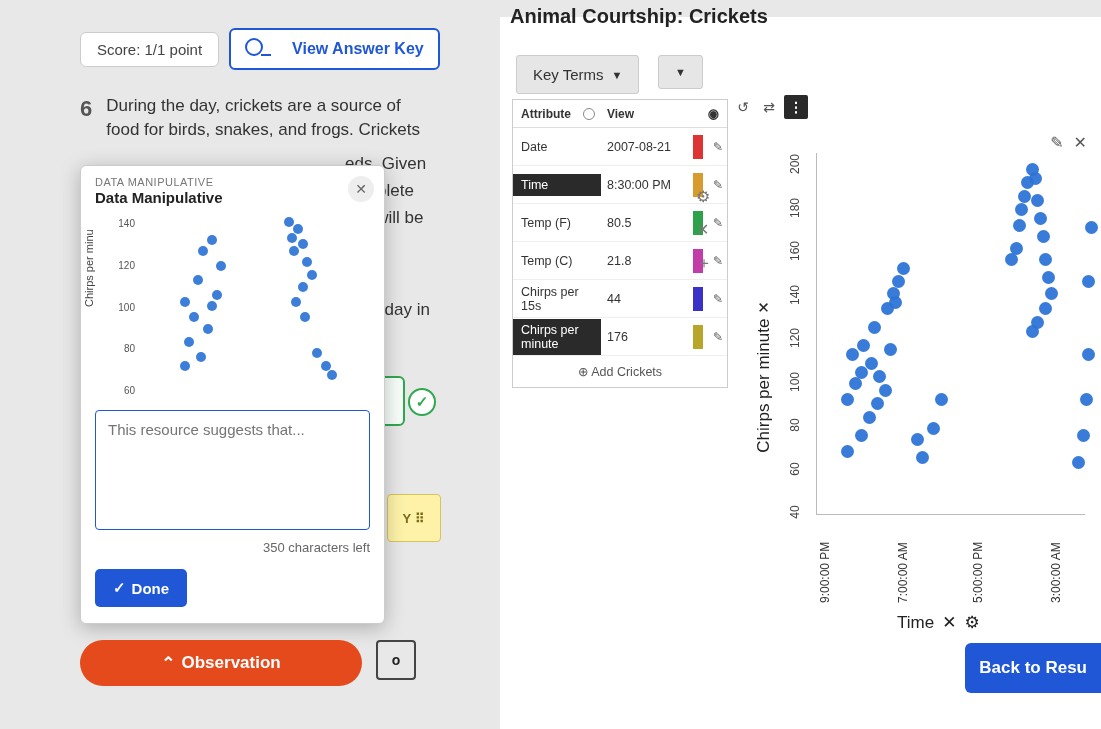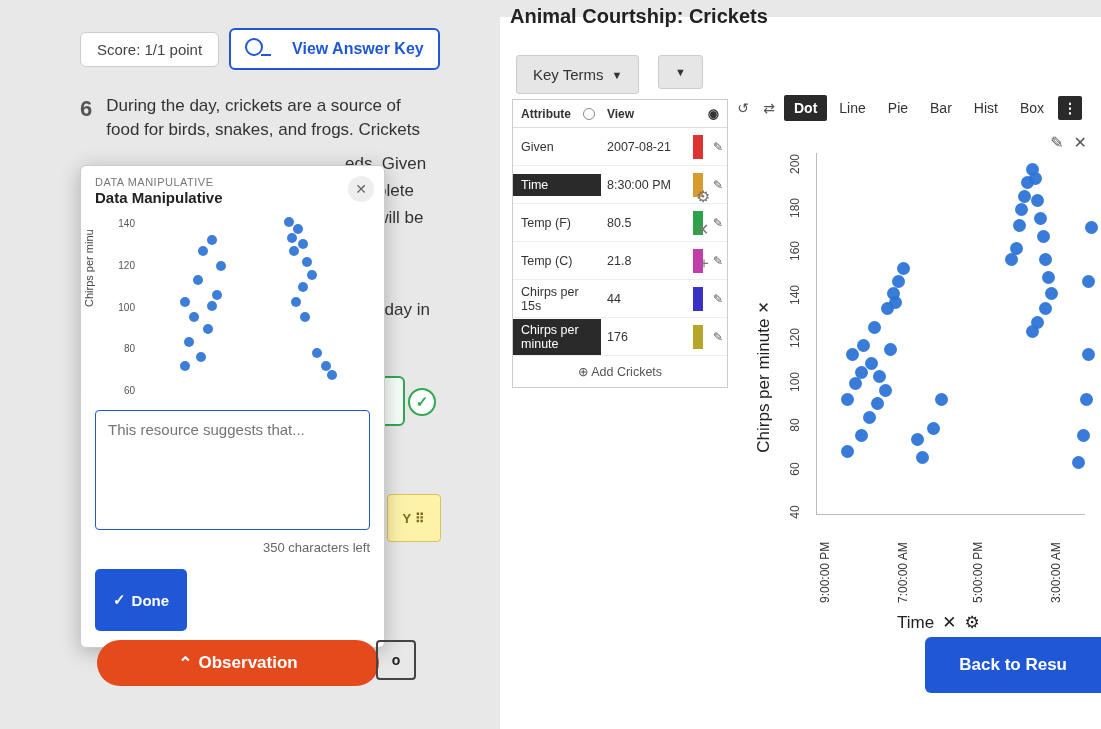--- a/index.html
+++ b/index.html
@@ -26,31 +26,31 @@
   .popup-header{font-size:11px; letter-spacing:0.5px; color:#777; text-transform:uppercase;}
   .popup-title{font-size:15px; font-weight:700; color:#222; margin-top:1px;}
   .popup-close{position:absolute; right:10px; top:10px; width:26px; height:26px; border-radius:50%; background:#eee; color:#666; display:flex; align-items:center; justify-content:center; font-size:14px; cursor:pointer;}
   .mini-chart { position:relative; height:190px; margin-top:6px; }
   .mini-chart .ylabel{position:absolute; left:-6px; top:50%; transform:rotate(-90deg) translateY(-50%); transform-origin:left top; font-size:11px; color:#444;}
   .mini-chart .ticks{position:absolute; left:20px; top:0; bottom:0; width:20px; font-size:10px; color:#555; display:flex; flex-direction:column; justify-content:space-between; align-items:flex-end; padding:6px 0;}
   .mini-chart .plot{position:absolute; left:44px; right:4px; top:4px; bottom:4px; }
   .mini-chart .pt{position:absolute; width:10px; height:10px; border-radius:50%; background:#2d73d6; opacity:0.92;}
   .textarea{ width:100%; height:120px; border:1.5px solid #1f57d6; border-radius:4px; padding:10px 12px; font-size:15px; color:#555; resize:none; margin-top:8px;}
   .charcount{ text-align:right; font-size:13px; color:#666; margin-top:6px;}
-  .done-btn{ margin-top:14px; background:#1f57d6; color:#fff; font-weight:700; border:none; border-radius:5px; padding:22px 18px; font-size:15px; display:inline-flex; align-items:center; gap:6px;}
+  .done-btn{ margin-top:14px; background:#1f57d6; color:#fff; font-weight:700; border:none; border-radius:5px; padding:10px 18px; font-size:15px; display:inline-flex; align-items:center; gap:6px;}
   .done-btn::before{content:"✓"; font-weight:900;}
 
   .check-badge{ position:absolute; left:408px; top:388px; width:28px; height:28px; border:2px solid #2fa84f; border-radius:50%; background:#fff; display:flex; align-items:center; justify-content:center; color:#2fa84f; font-size:15px; font-weight:700;}
   .green-bar{ position:absolute; left:355px; top:376px; width:50px; height:50px; border:2px solid #2fa84f; border-radius:6px; background:#f7fdf8;}
 
   .yellow-block{ position:absolute; left:387px; top:494px; width:54px; height:48px; background:#fdf2a8; border:1px solid #d9c35a; border-radius:4px; display:flex; align-items:center; justify-content:center; gap:4px; font-size:13px; font-weight:700; color:#7b6a1a;}
   .yellow-block .dots{letter-spacing:1px;}
 
   
-  .obs-btn{ position:absolute; left:97px; top:640px; width:282px; height:46px; background:#e44a1c; color:#fff; border:none; border-radius:23px; font-weight:700; font-size:17px; display:flex; align-items:center; justify-content:center; gap:6px;}
+  .obs-btn{ position:absolute; left:80px; top:640px; width:282px; height:46px; background:#e44a1c; color:#fff; border:none; border-radius:23px; font-weight:700; font-size:17px; display:flex; align-items:center; justify-content:center; gap:6px;}
   .obs-btn::before{content:"⌃"; font-weight:900;}
   .copy-icon{ position:absolute; left:376px; top:640px; width:40px; height:40px; border:2px solid #444; border-radius:4px; display:flex; align-items:center; justify-content:center; font-size:14px; font-weight:700; color:#222; }
   .copy-icon::after{content:"o";}
 
   
   .right-pane{ position:absolute; left:500px; top:0; right:0; bottom:0; background:#ffffff;margin-top:17px;}
   .subject-title{ position:absolute; left:10px; top:-12px; font-size:20px; font-weight:800; color:#222; text-transform:capitalize;}
   .pill{ background:#e6e6e6; border:1px solid #ccc; border-radius:3px; padding:10px 16px; font-size:15px; color:#333; display:inline-flex; align-items:center; gap:8px;}
   .pill .caret{font-size:11px;}
   .kt-btn{ position:absolute; left:16px; top:38px;}
@@ -90,21 +90,21 @@
   .main-chart .yticks{position:absolute; left:46px; top:10px; bottom:88px; width:26px; display:flex; flex-direction:column-reverse; justify-content:space-between; font-size:12px; color:#444;}
   .main-chart .yticks span{transform:rotate(-90deg); text-align:center;}
   .main-chart .plot{position:absolute; left:80px; right:6px; top:6px; bottom:92px; border-left:1.5px solid #bbb; border-bottom:1.5px solid #bbb;}
   .main-chart .pt{position:absolute; width:13px; height:13px; border-radius:50%; background:#2d73d6; opacity:0.94;}
   .main-chart .xlabels{position:absolute; left:80px; right:6px; bottom:0; height:86px;}
   .main-chart .xlabels span{position:absolute; bottom:4px; font-size:12px; color:#333; transform:rotate(-90deg); transform-origin:left bottom; white-space:nowrap;}
   .main-chart .xtitle{position:absolute; left:50%; bottom:-26px; transform:translateX(-20%); font-size:17px; color:#222; display:flex; align-items:center; gap:8px;}
   .main-chart .side-ctrl{position:absolute; left:-40px; top:40px; display:flex; flex-direction:column; gap:14px; color:#777;}
   .main-chart .side-ctrl div{font-size:16px;}
 
-  .back-btn{ position:absolute; right:0; bottom:36px; height:56px; padding:0 34px; background:#1f57d6; color:#fff; font-weight:800; font-size:17px; border:none; border-top-left-radius:6px; border-bottom-left-radius:6px;text-align:center;}
+  .back-btn{ position:absolute; right:0; bottom:36px; height:50px; padding:0 14px; background:#1f57d6; color:#fff; font-weight:800; font-size:17px; border:none; border-top-left-radius:6px; border-bottom-left-radius:6px;text-align:center;}
 </style>
 </head>
 <body>
 
 <div class="left-pane">
   <div class="top-row">
     <div class="score-pill">Score: 1/1 point</div>
     <button class="answer-key-btn">
       <span class="key-icon"></span>
       <span>View Answer Key</span>
@@ -197,21 +197,21 @@
 
   <div class="case-panel">
     <div class="attr-head">
       <span>Attribute</span>
       <span class="s-icon"></span>
       <span>View</span>
       <span class="eye">◉</span>
     </div>
     <div id="attr-rows">
         <div class="attr-row">
-          <div class="k">Given</div>
+          <div class="k">Date</div>
           <div class="v">2007-08-21</div>
           <div class="swatch" style="background:#d33"></div>
           <div class="edit">✎</div>
         </div>
         <div class="attr-row sel">
           <div class="k">Time</div>
           <div class="v">8:30:00 PM</div>
           <div class="swatch" style="background:#d79b2e"></div>
           <div class="edit">✎</div>
         </div>
@@ -239,28 +239,20 @@
           <div class="swatch" style="background:#b8a62a"></div>
           <div class="edit">✎</div>
         </div>
       </div>
     <div class="add-attr">Add Crickets</div>
   </div>
 
   <div class="chart-toolbar">
     <div class="ic">↺</div>
     <div class="ic">⇄</div>
-    <div id="chart-tabs" style="display:flex;gap:2px;">
-        <div class="tab active">Dot</div>
-        <div class="tab">Line</div>
-        <div class="tab">Pie</div>
-        <div class="tab">Bar</div>
-        <div class="tab">Hist</div>
-        <div class="tab">Box</div>
-      </div>
     <div class="more">⋮</div>
   </div>
 
   <div class="chart-tools-row">
     <span>✎</span>
     <span>✕</span>
   </div>
 
   <div class="main-chart">
     <div class="side-ctrl">

